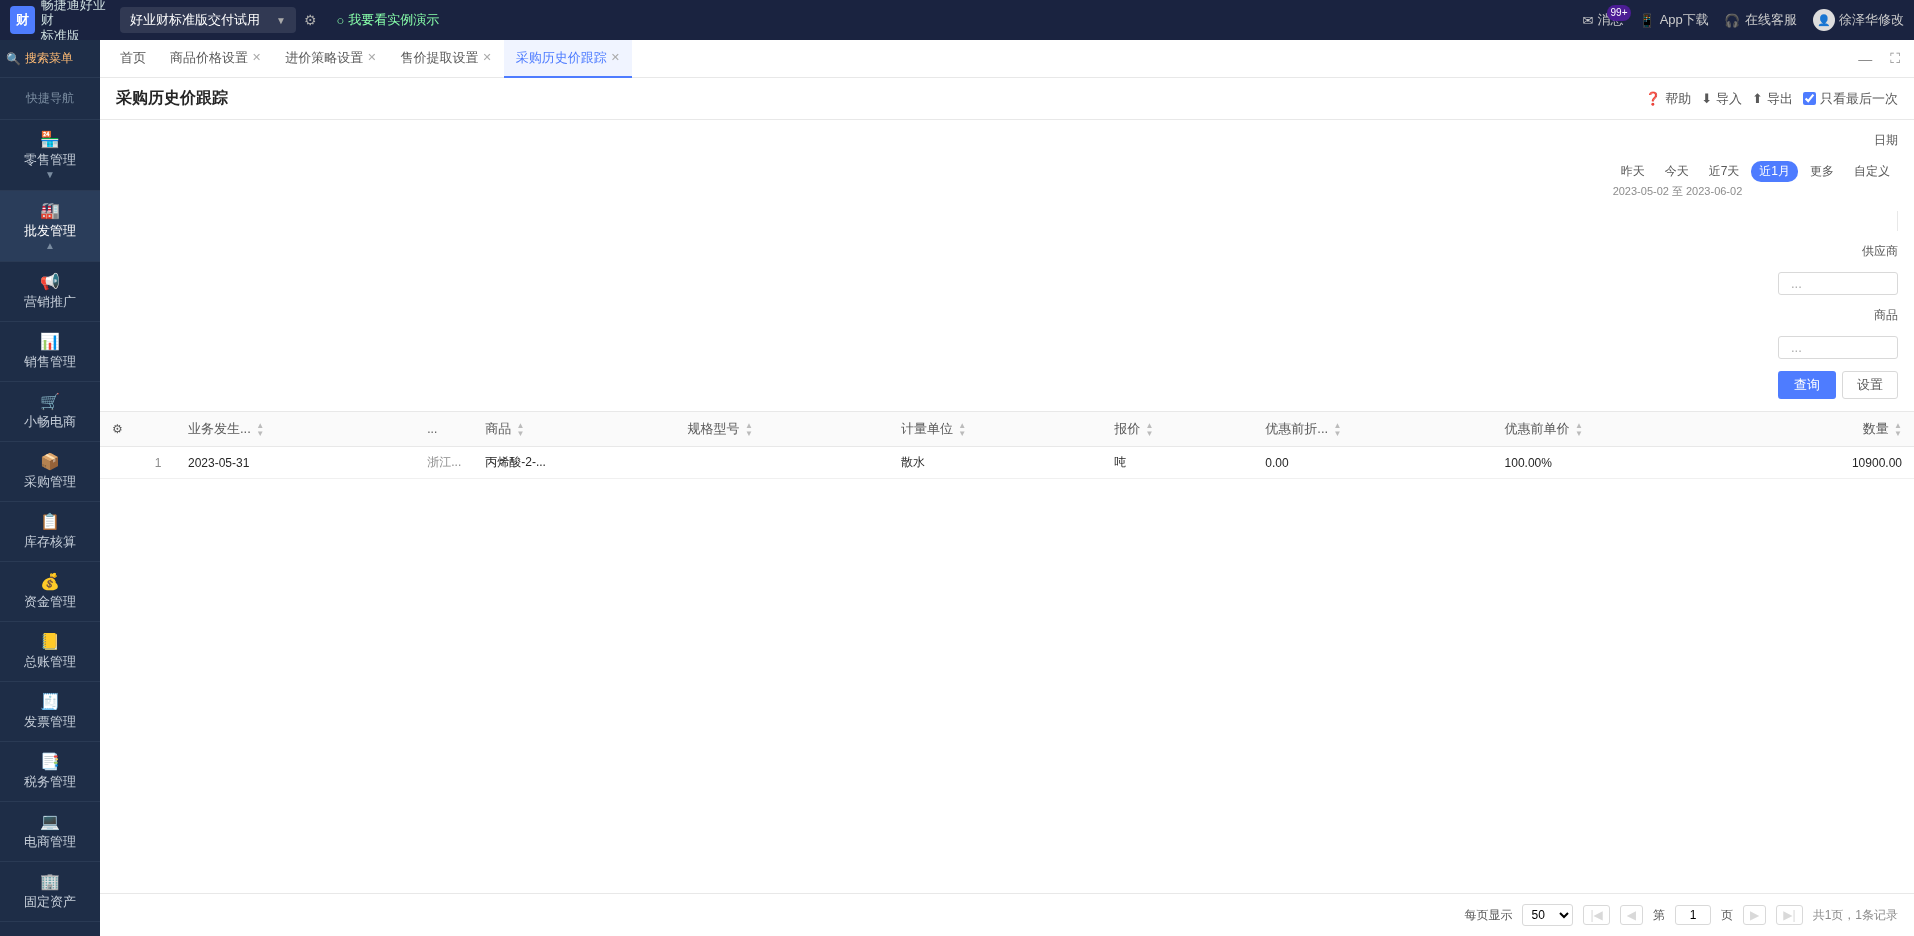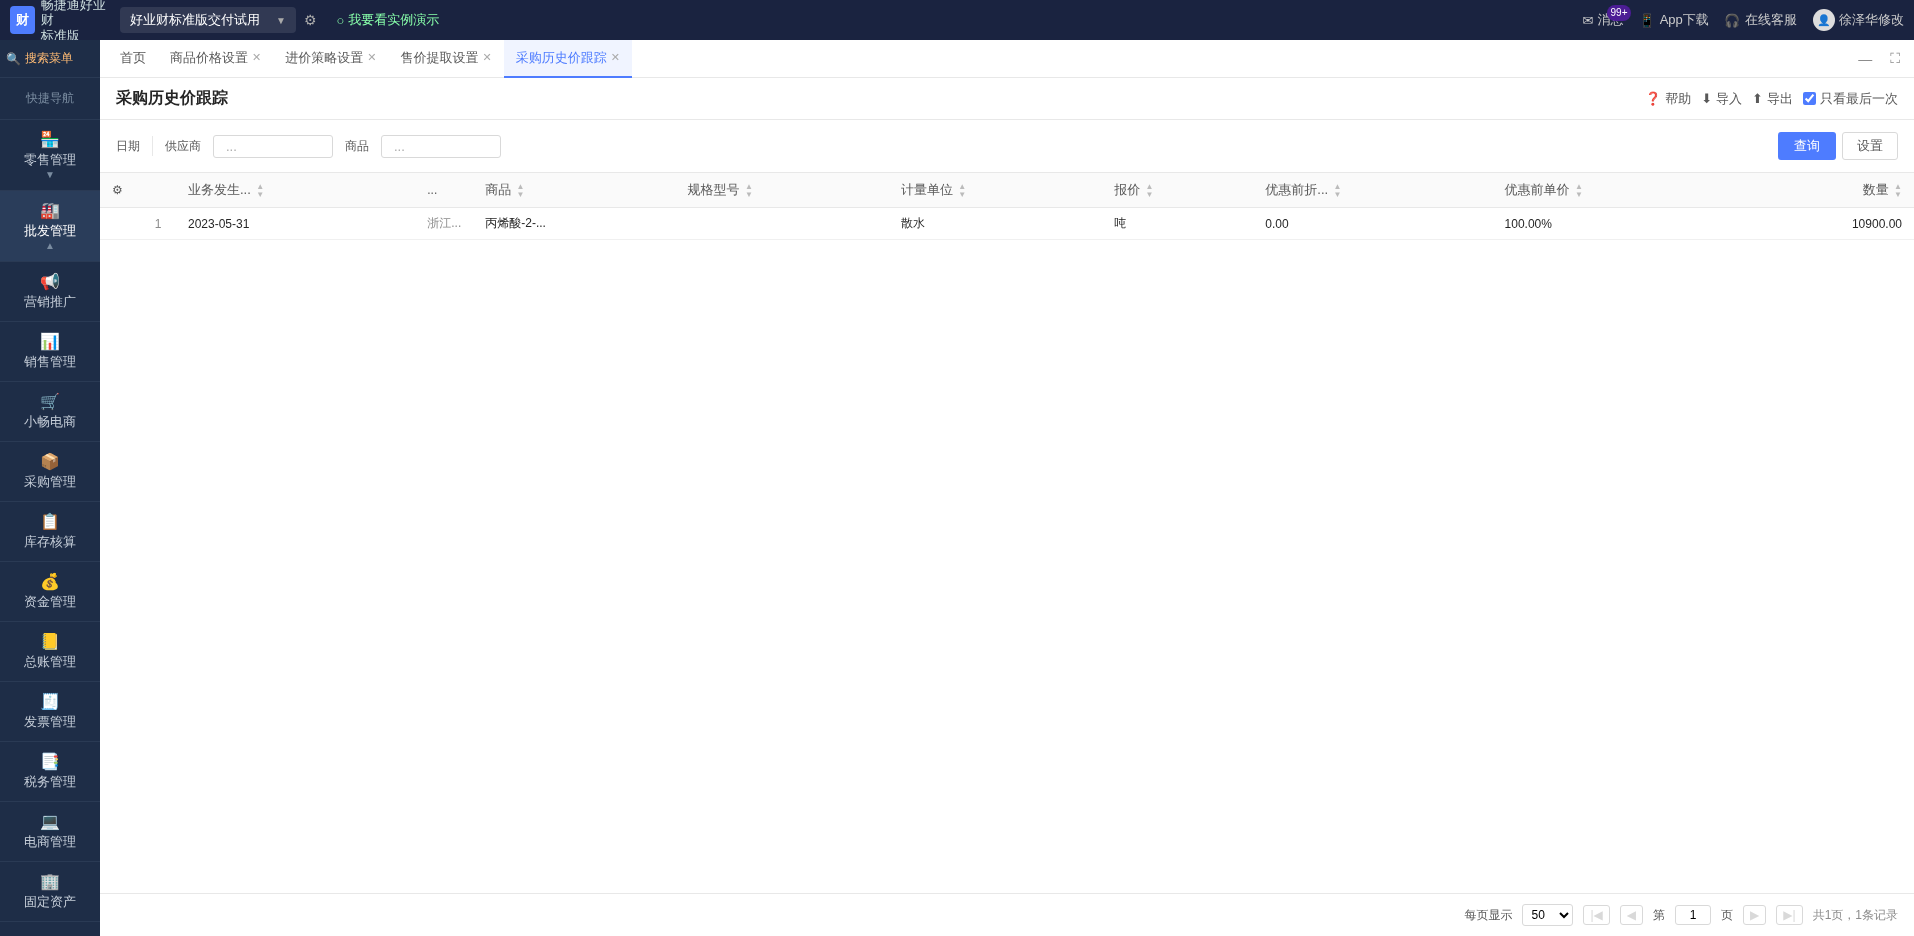--- a/index.html
+++ b/index.html
@@ -125,21 +125,21 @@
     .action-btn {
       display: flex; align-items: center; gap: 4px; font-size: 12px; color: #595959; cursor: pointer;
     }
     .checkbox-last { display: flex; align-items: center; gap: 4px; font-size: 12px; color: #595959; }
     .checkbox-last input { accent-color: #4e7cff; }
 
     
     .filter-bar {
       background: #fff; padding: 12px 16px; border-bottom: 1px solid #e8e8e8; flex-shrink: 0;
     }
-    .filter-row { display: flex; align-items: center; gap: 12px; flex-wrap: wrap; }
+    .filter-row { display: flex; align-items: flex-end; gap: 12px; flex-wrap: wrap; flex-direction: column; }
     .filter-label { color: #595959; font-size: 12px; white-space: nowrap; }
     .filter-date-options { display: flex; align-items: center; gap: 4px; }
     .date-opt {
       padding: 2px 8px; border-radius: 3px; cursor: pointer; font-size: 12px; color: #595959;
     }
     .date-opt.active { background: #4e7cff; color: #fff; border-radius: 10px; }
     .filter-date-range { font-size: 11px; color: #8c8c8c; margin-top: 2px; }
     .filter-divider-v { width: 1px; height: 20px; background: #e8e8e8; }
     .filter-select {
       display: flex; align-items: center; gap: 4px; border: 1px solid #d9d9d9; border-radius: 3px;
@@ -364,20 +364,31 @@
         <div class="checkbox-last">
           <input type="checkbox" checked="" style="">
           <span>只看最后一次</span>
         </div>
       </div>
     </div>
 
     <div class="filter-bar">
       <div class="filter-row">
         <span class="filter-label">日期</span>
+        <div>
+          <div class="filter-date-options">
+            <span class="date-opt">昨天</span>
+            <span class="date-opt">今天</span>
+            <span class="date-opt">近7天</span>
+            <span class="date-opt active">近1月</span>
+            <span class="date-opt">更多</span>
+            <span class="date-opt">自定义</span>
+          </div>
+          <div class="filter-date-range">2023-05-02 至 2023-06-02</div>
+        </div>
         <div class="filter-divider-v"></div>
         <span class="filter-label">供应商</span>
         <div class="filter-select">
           <span></span>
           <span class="ellipsis">...</span>
         </div>
         <span class="filter-label">商品</span>
         <div class="filter-select">
           <span></span>
           <span class="ellipsis">...</span>

